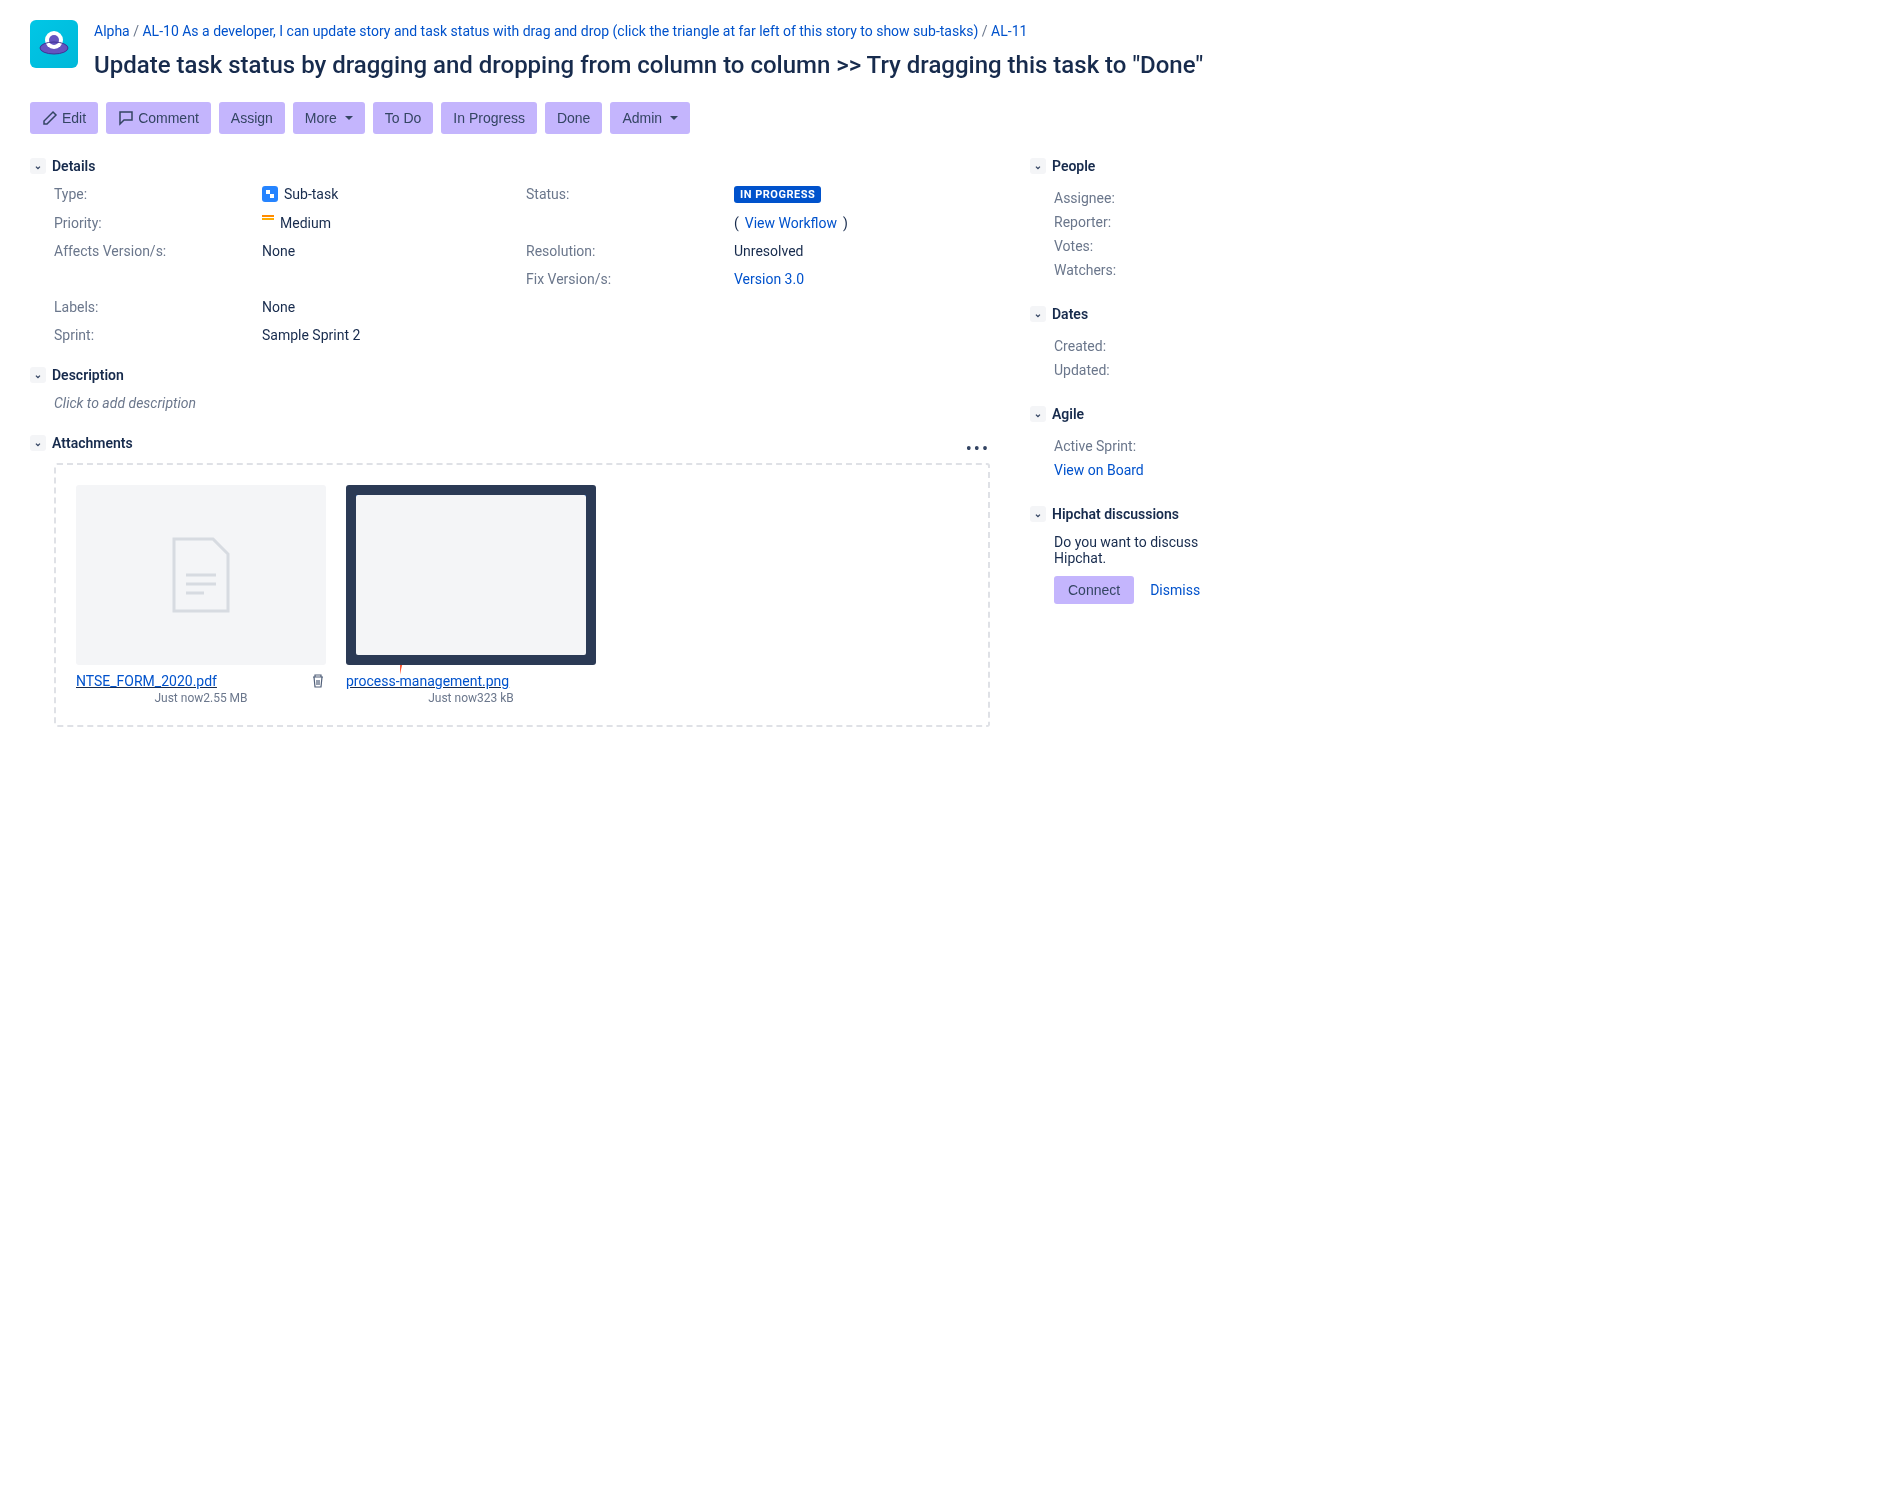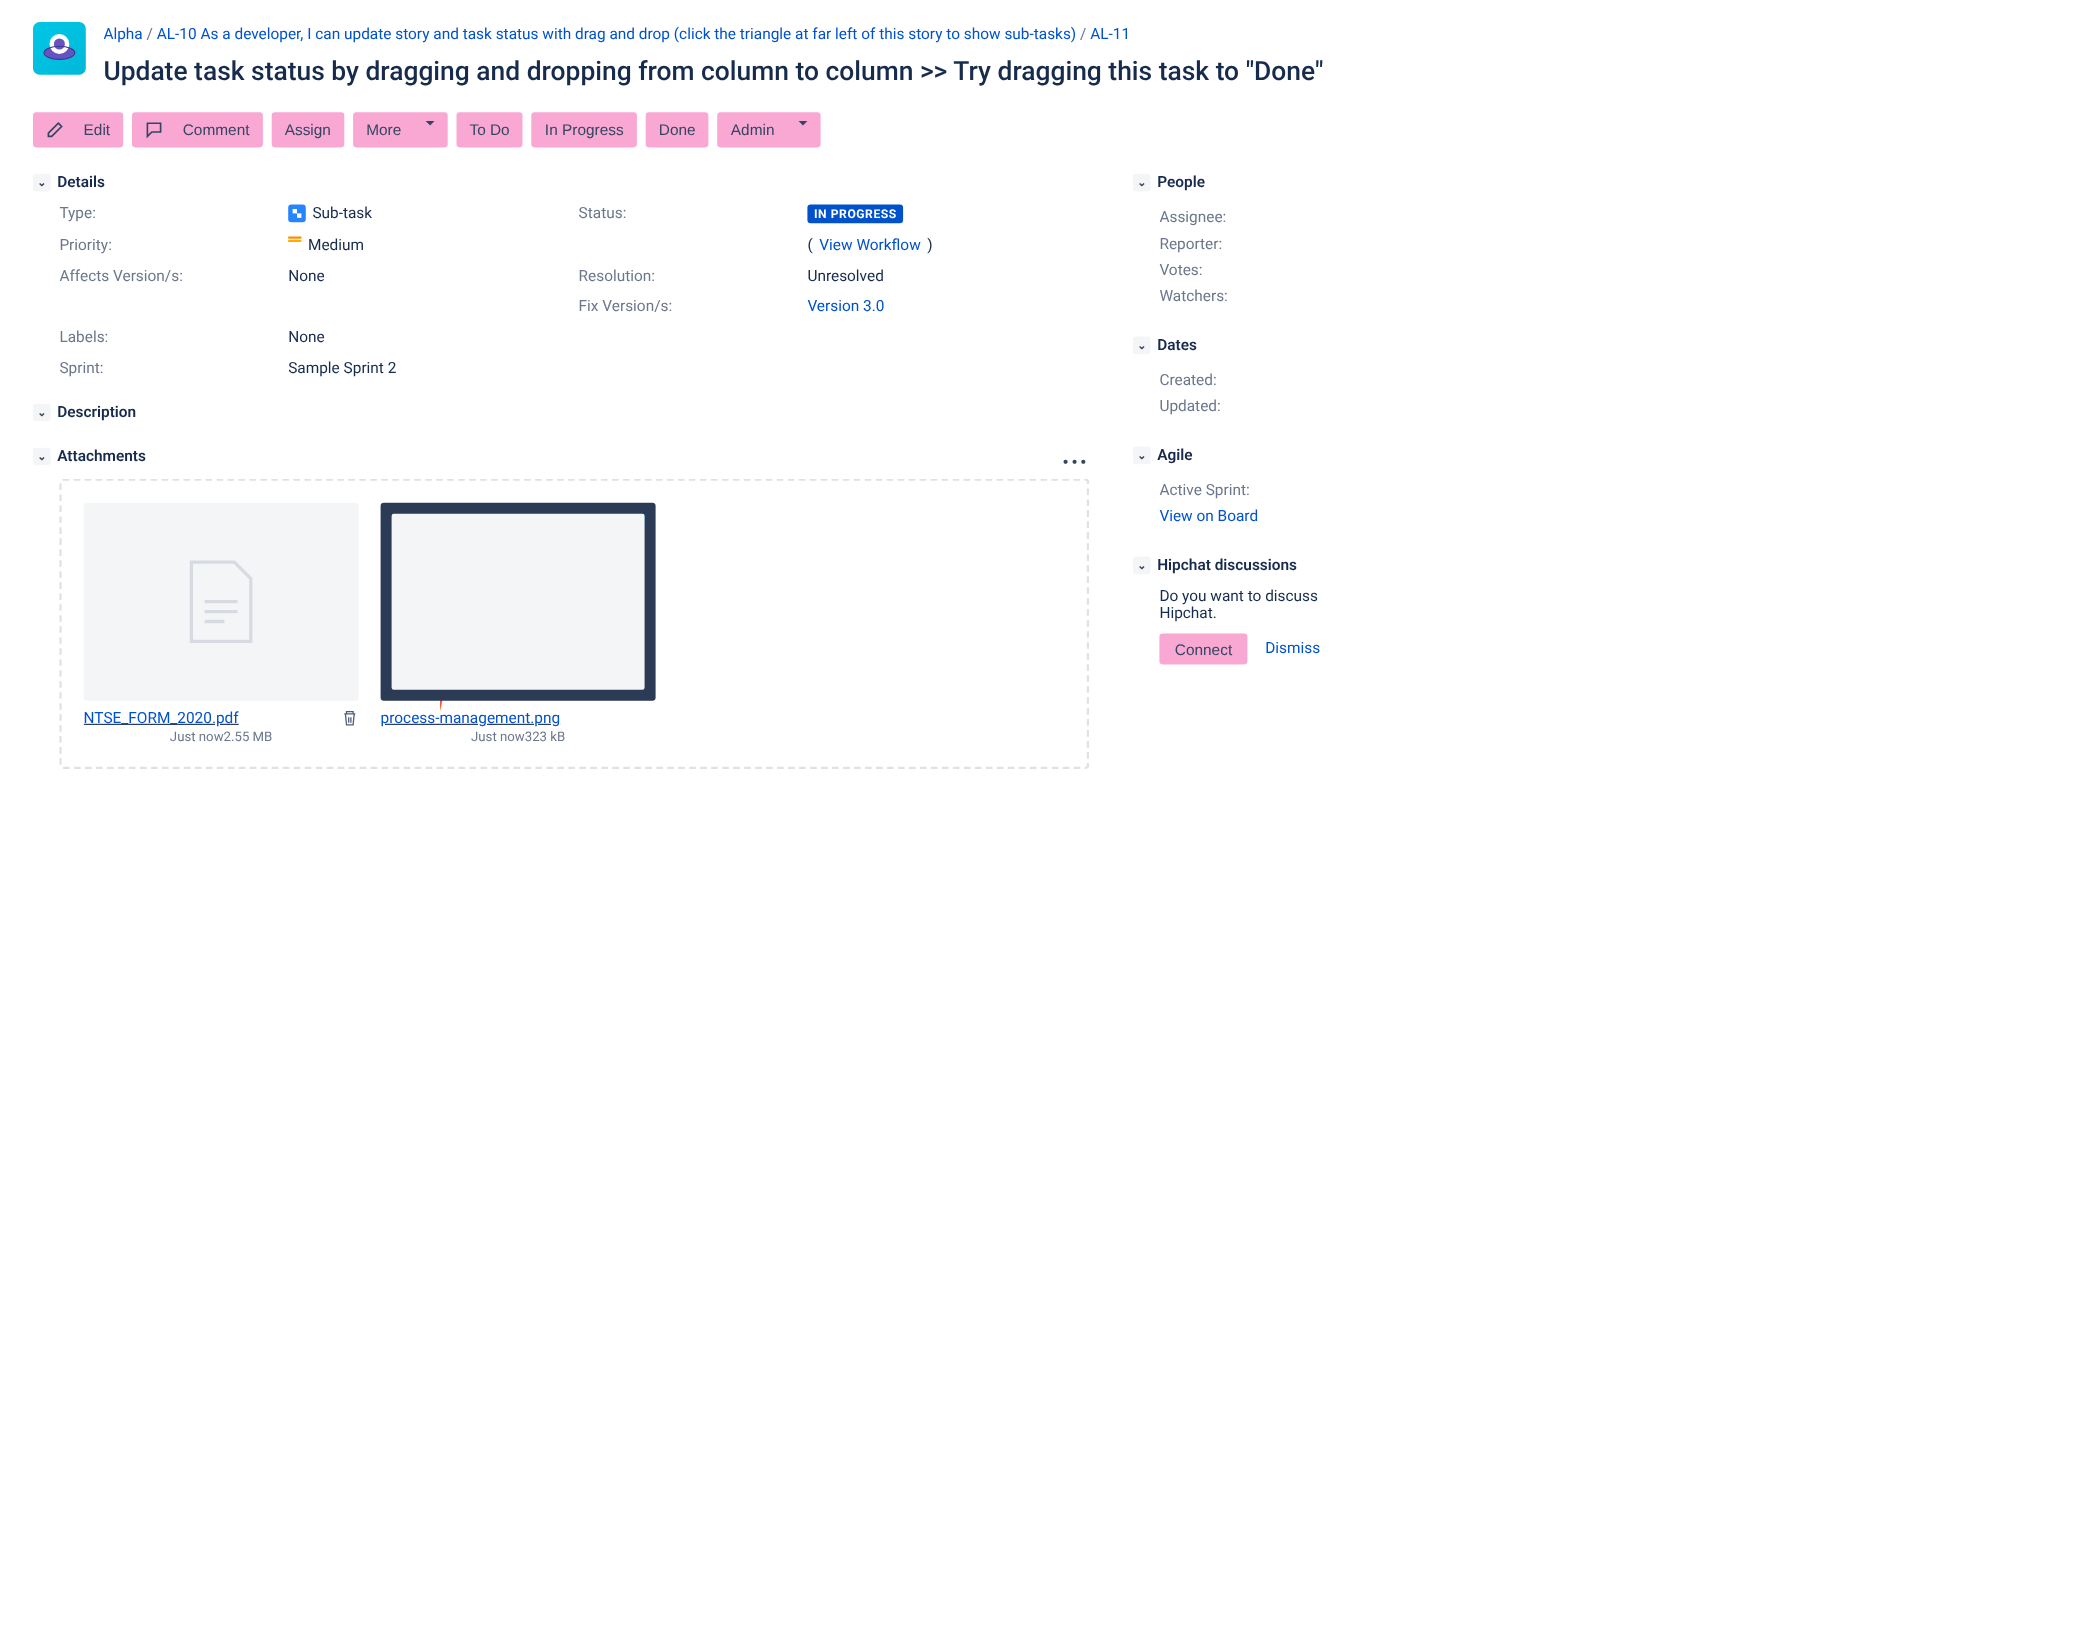--- a/index.html
+++ b/index.html
@@ -6,21 +6,21 @@
 body { font-family: -apple-system, BlinkMacSystemFont, "Segoe UI", Roboto, sans-serif; font-size: 14px; color: #172b4d; background: #fff; padding: 20px 30px; }
 .header { display: flex; gap: 16px; margin-bottom: 20px; }
 .avatar { width: 48px; height: 48px; border-radius: 6px; background: linear-gradient(135deg, #00c7e6 0%, #00b8d9 100%); display: flex; align-items: center; justify-content: center; flex-shrink: 0; }
 .avatar svg { width: 36px; height: 36px; }
 .header-right { flex: 1; }
 .breadcrumb { color: #0052cc; font-size: 14px; line-height: 1.6; margin-bottom: 8px; }
 .breadcrumb a { color: #0052cc; text-decoration: none; }
 .breadcrumb .sep { color: #6b778c; }
 .page-title { font-size: 24px; font-weight: 500; color: #172b4d; line-height: 1.3; }
 .toolbar { display: flex; gap: 8px; margin-bottom: 24px; flex-wrap: wrap; }
-.btn { background: #f9a8d4; border: none; border-radius: 3px; padding: 8px 12px; font-size: 14px; color: #344563; cursor: pointer; display: inline-flex; gap: 18px; }
+.btn { background: #c4b5fd; border: none; border-radius: 3px; padding: 8px 12px; font-size: 14px; color: #344563; cursor: pointer; display: inline-flex; align-items: center; gap: 4px; }
 .btn-icon { width: 16px; height: 16px; }
 .caret::after { content: ""; display: inline-block; border-top: 4px solid #344563; border-left: 4px solid transparent; border-right: 4px solid transparent; margin-left: 4px; vertical-align: middle; }
 .content-wrap { display: flex; gap: 40px; }
 .main { flex: 1; max-width: 960px; }
 .side { width: 200px; flex-shrink: 0; }
 .section { margin-bottom: 24px; }
 .section-header { display: flex; align-items: center; gap: 6px; font-weight: 600; font-size: 14px; color: #172b4d; margin-bottom: 12px; cursor: pointer; }
 .chevron { display: inline-flex; align-items: center; justify-content: center; width: 16px; height: 16px; background: #f4f5f7; border-radius: 3px; font-size: 10px; color: #344563; }
 .details-grid { display: grid; grid-template-columns: 200px 1fr 200px 1fr; row-gap: 12px; column-gap: 8px; padding-left: 24px; font-size: 14px; }
 .detail-label { color: #6b778c; }
@@ -163,20 +163,21 @@
         <div></div>
           <div></div>
       </div>
     </div>
 
     <div class="section">
       <div class="section-header">
         <span class="chevron">⌄</span>
         <span>Description</span>
       </div>
+      <div class="desc-placeholder">Click to add description</div>
     </div>
 
     <div class="annotation">
       <svg class="arrow" width="120" height="280">
         <defs>
             <marker id="ah" markerWidth="10" markerHeight="10" refX="5" refY="5" orient="auto">
               <path d="M0,0 L10,5 L0,10 z" fill="#ff5630"></path>
             </marker>
           </defs>
         <line x1="30" y1="0" x2="-30" y2="270" stroke="#ff5630" stroke-width="2" marker-end="url(#ah)"></line>

